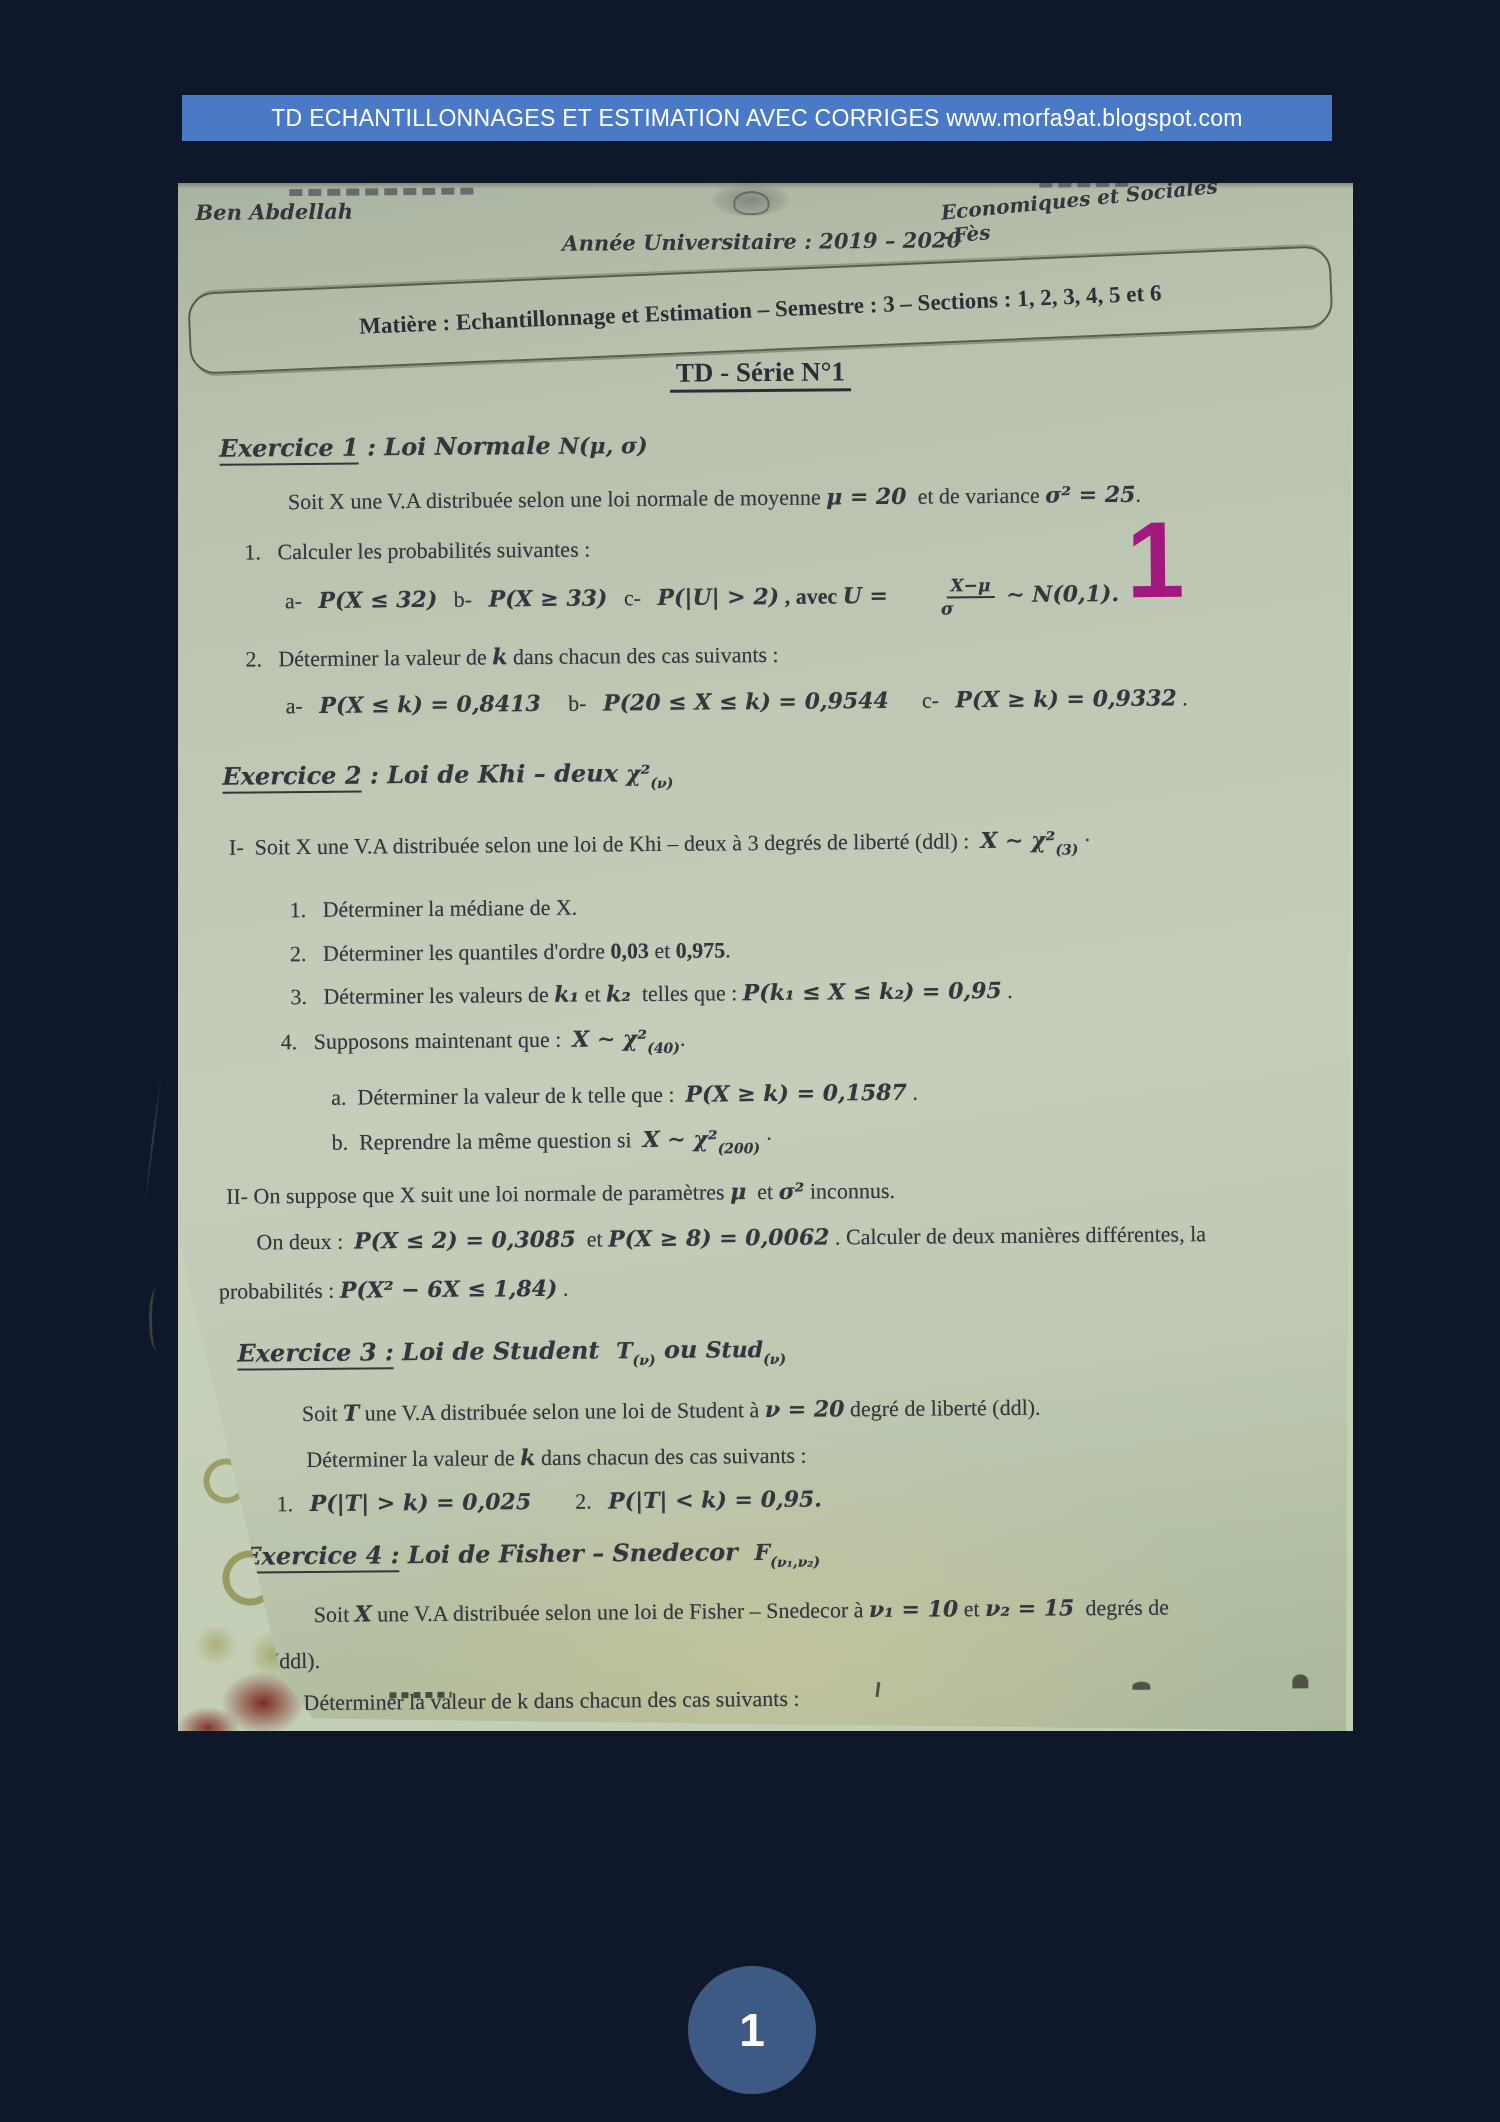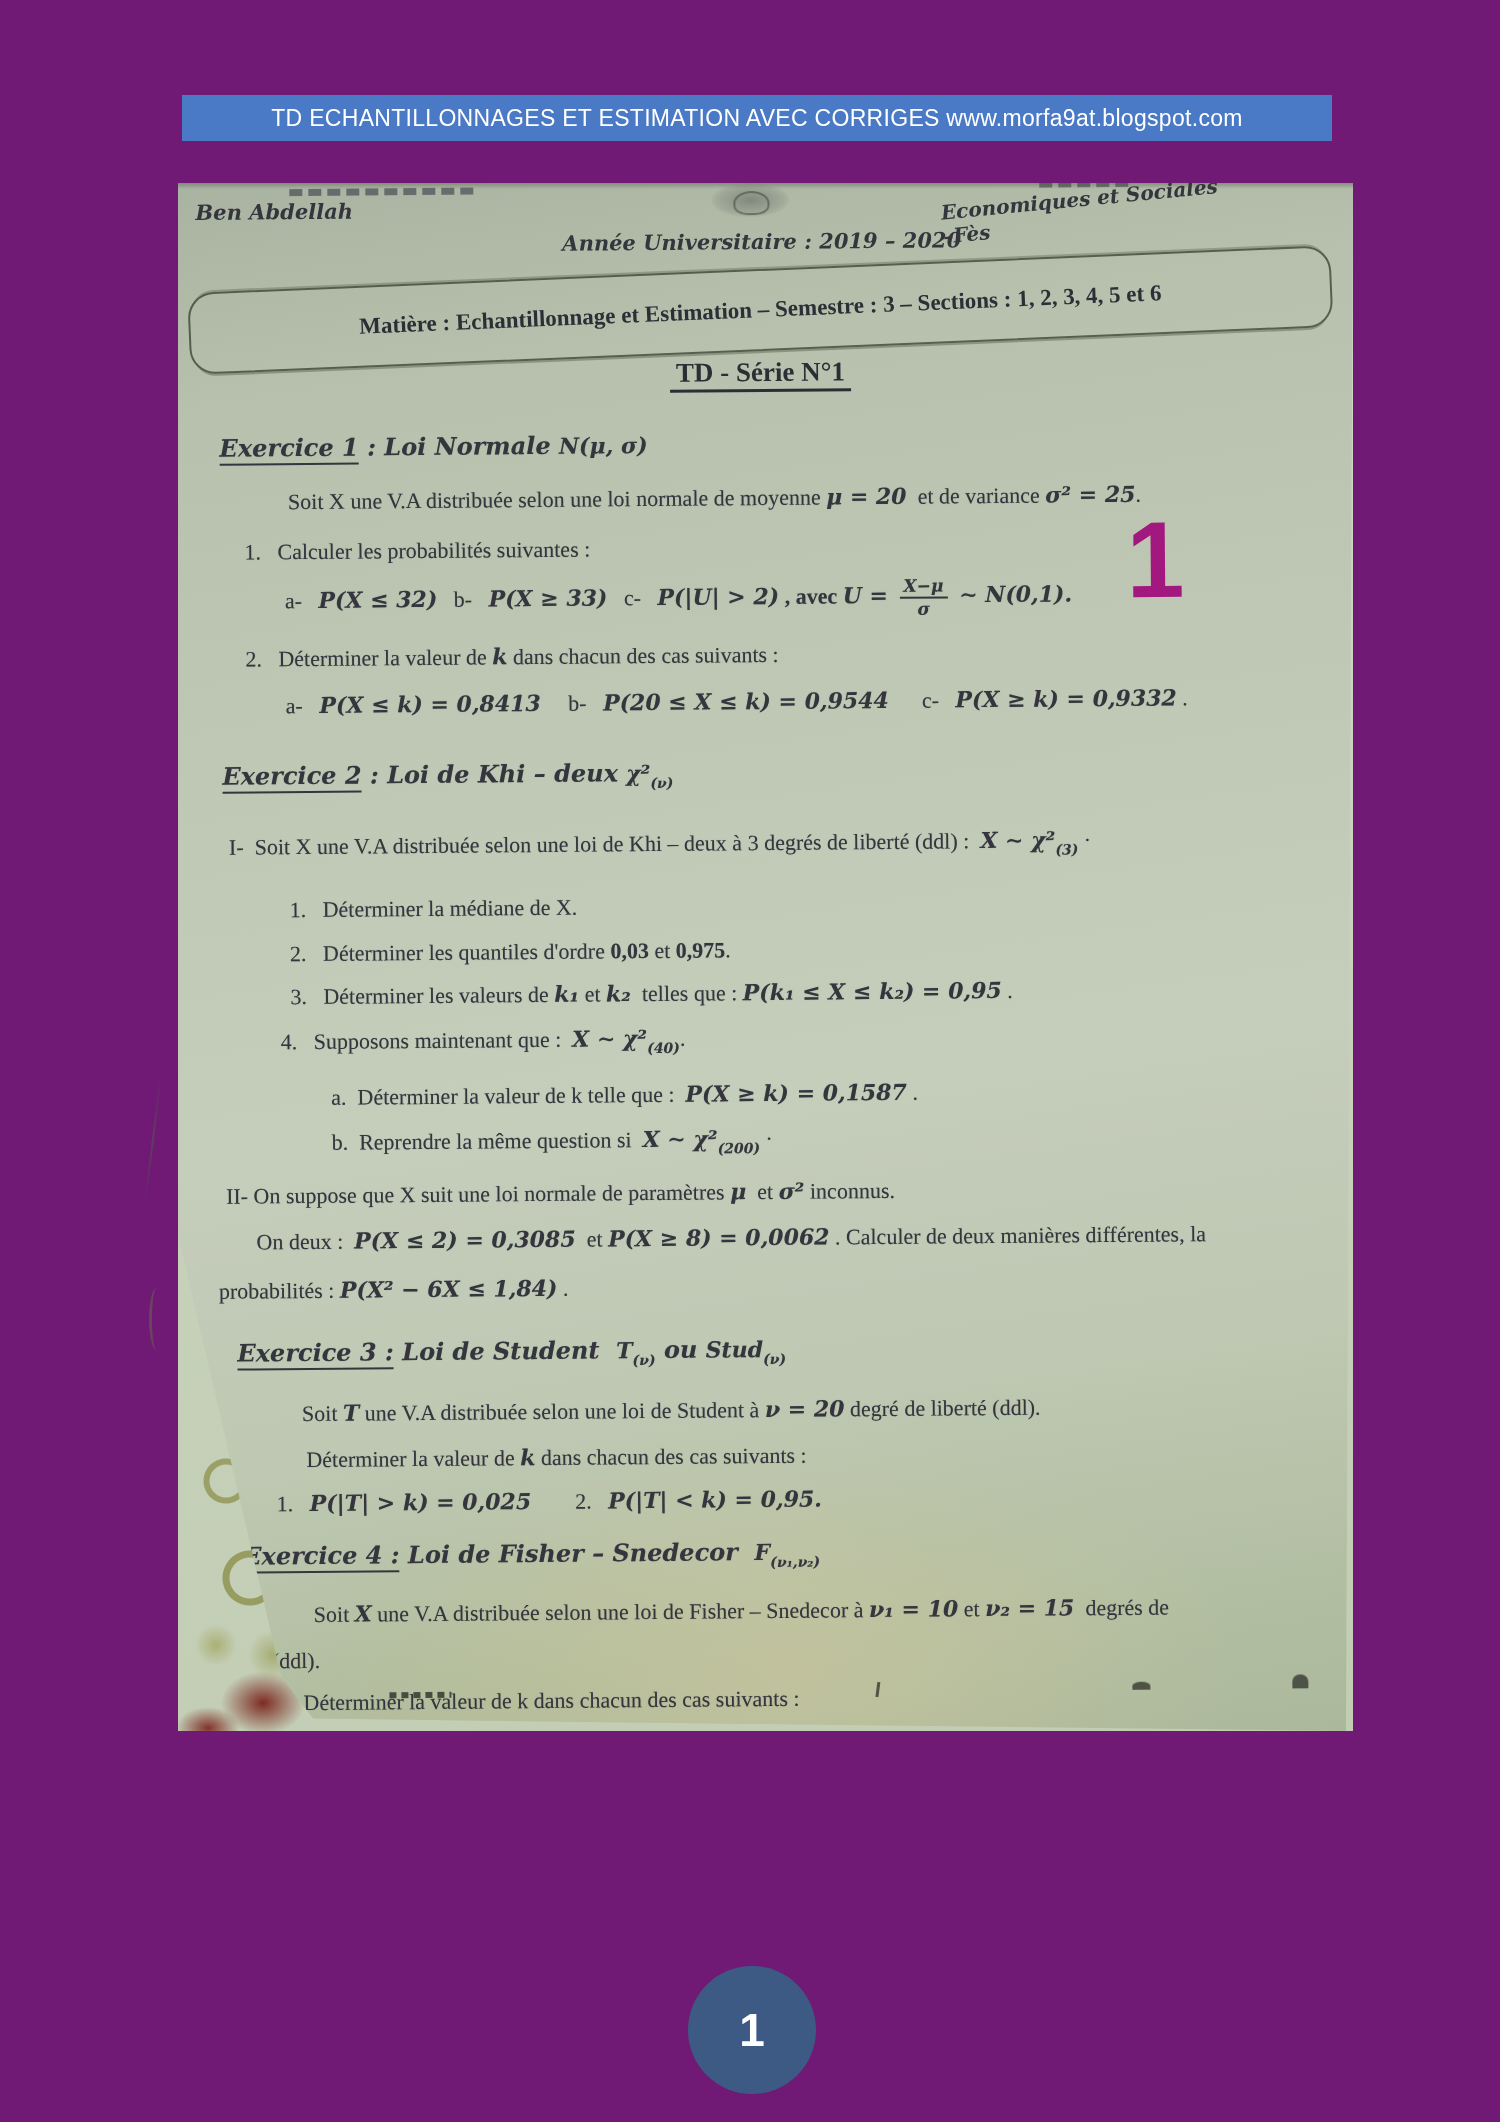--- a/index.html
+++ b/index.html
@@ -1,16 +1,16 @@
 <!DOCTYPE html>
 <html><head>
 <meta charset="utf-8">
 <style>
   html,body{margin:0;padding:0;background:#fff;}
-  .canvas{position:relative;width:1500px;height:2122px;background:#701a75;overflow:hidden;
+  .canvas{position:relative;width:1500px;height:2122px;background:#0f172a;overflow:hidden;
           font-family:"Liberation Serif",serif;}
 
   
   .banner{position:absolute;left:182px;top:95px;width:1150px;height:46px;background:#4a7ac5;
           display:flex;align-items:center;justify-content:center;color:#fff;
           font:23px "Liberation Sans",sans-serif;letter-spacing:.3px;}
 
   
   .scan{position:absolute;left:178px;top:183px;width:1175px;height:1548px;
         background:
@@ -67,21 +67,21 @@
   .seg-t{font-family:"Liberation Serif",serif;}
   .seg-b{font-weight:bold;}
   .seg-bi{font-weight:bold;font-style:italic;font-family:"DejaVu Serif",serif;}
   .seg-m{font-weight:bold;font-style:italic;font-family:"DejaVu Serif",serif;}
   .seg-ms{font-weight:bold;font-style:italic;font-family:"DejaVu Serif",serif;
           font-size:14px;vertical-align:-7px;}
   .seg-h{font:bold italic 24px "DejaVu Serif",serif;border-bottom:2px solid;padding-bottom:1px;}
   .seg-hr,.seg-hs{font:bold italic 24px "DejaVu Serif",serif;}
   .seg-fr{display:inline-block;vertical-align:middle;text-align:center;margin:0 4px;
           font:bold italic 17px "DejaVu Serif",serif;line-height:1;}
-  .fr-n{display:block;padding:0 4px 2px;border-bottom:2px solid #34353d;}
+  .fr-n{display:block;padding:0 4px 2px;border-bottom:2px solid #34353d;margin-left:47px;}
   .fr-d{display:block;padding-top:2px;}
 
   .watermark{position:absolute;left:952px;top:328px;font:900 104px "Liberation Sans",sans-serif;
              color:#a2187e;line-height:1;transform:scaleY(1.04);}
 
   
   .cutmark{position:absolute;background:rgba(45,48,40,.75);filter:blur(.4px);}
   .cm1{left:205px;top:1506px;width:62px;height:6px;
        background:repeating-linear-gradient(90deg,rgba(45,48,40,.8) 0 7px,transparent 7px 12px);}
   .cm2{left:692px;top:1500px;width:3px;height:15px;transform:rotate(8deg);}

